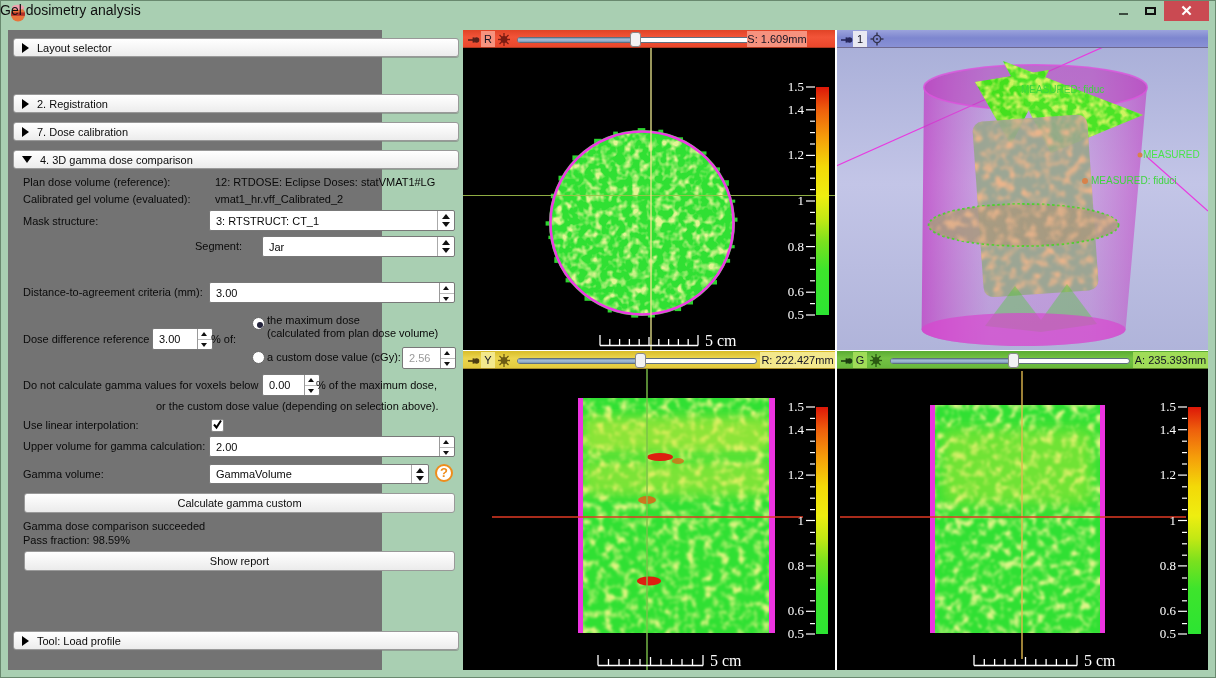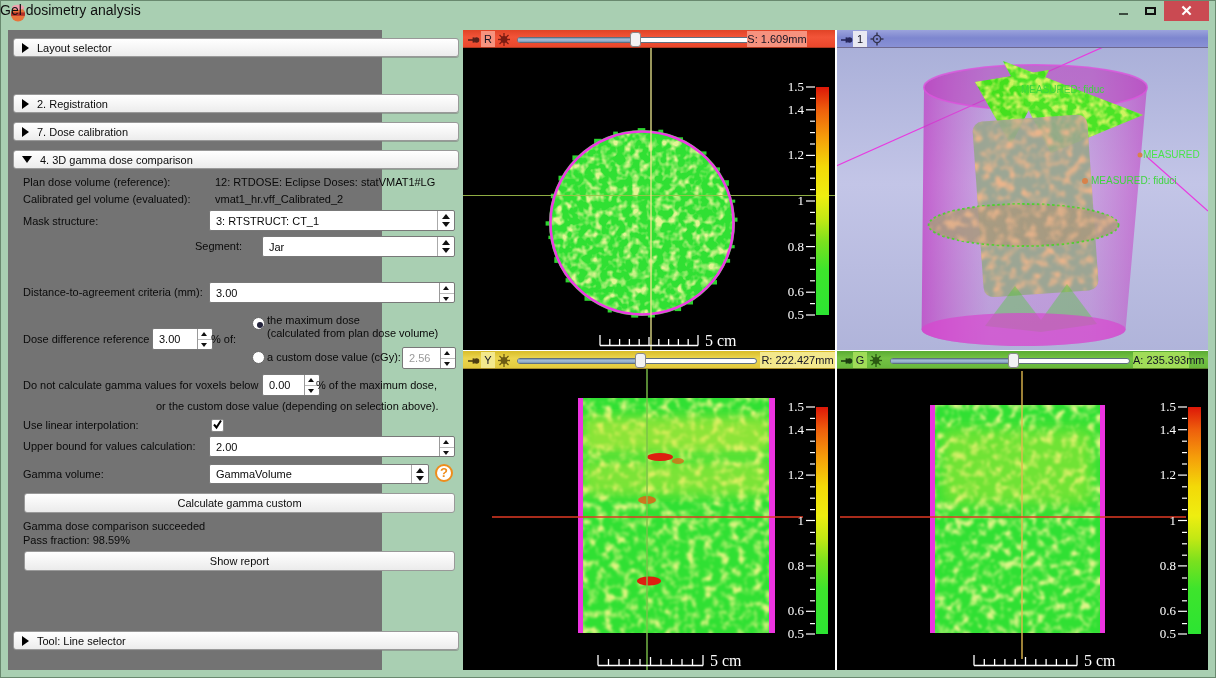--- a/index.html
+++ b/index.html
@@ -161,21 +161,21 @@
  <div class="lb" style="left:308px;top:347.5px">% of the maximum dose,</div>
  <div class="lb" style="left:148px;top:369px">or the custom dose value (depending on selection above).</div>
 
  <div class="lb" style="left:15px;top:387.5px">Use linear interpolation:</div>
  <div class="box" style="left:203px;top:389px;width:13px;height:13px;border-color:#888">
    <svg width="11" height="11" viewBox="0 0 11 11" style="position:absolute;left:0px;top:-1px">
           <path d="M2 5.5 L4.5 8.5 L9 1.5" stroke="#000" stroke-width="2" fill="none"></path>
         </svg>
       </div>
 
- <div class="lb" style="left:15px;top:408.5px">Upper bound for values calculation:</div>
+ <div class="lb" style="left:15px;top:408.5px">Upper volume for gamma calculation:</div>
  <div class="box" style="left:201px;top:406px;width:246px;height:21px">
         <span class="t">2.00</span>
    <span class="sparr">
           <span class="cell">
             <span class="sua" style="position:absolute;left:3px;top:3px"></span>
           </span>
           <span class="cell b">
             <span class="sda" style="position:absolute;left:3px;top:3px"></span>
           </span>
         </span>
@@ -191,21 +191,21 @@
       </div>
  <div style="position:absolute;left:427px;top:434px;width:18px;height:18px;border:2.5px solid #ee8d1c;border-radius:50%;background:#fff;color:#ee8d1c;font-weight:bold;font-size:13px;text-align:center;line-height:13px">?</div>
 
  <div class="pbtn" style="left:16px;top:463px;width:431px;height:20px;line-height:19px">Calculate gamma custom</div>
  <div class="lb" style="left:15px;top:488.5px">Gamma dose comparison succeeded</div>
  <div class="lb" style="left:15px;top:502.5px">Pass fraction: 98.59%</div>
  <div class="pbtn" style="left:16px;top:521px;width:431px;height:20px;line-height:19px">Show report</div>
 
  <div class="cbtn" style="top:601px">
         <span class="tri"></span>
-        <span>Tool: Line selector</span>
+        <span>Tool: Load profile</span>
       </div>
 </div>
 
 <div class="vp" id="vtl" style="left:463px;top:30px;width:372px;height:320px;background:#000">
 <div class="vbar" style="background:linear-gradient(#e04326,#f25438 40%,#e8452a)">
  <svg class="pin" style="left:5px" width="12" height="8" viewBox="0 0 12 8">
           <path d="M0 4 H5" stroke="#58201a" stroke-width="1.6"></path>
           <rect x="4.6" y="1.4" width="2" height="5.2" fill="#58201a"></rect>
           <circle cx="8.6" cy="4" r="2.7" fill="#58201a"></circle>
         </svg>
@@ -542,21 +542,21 @@
             <line x1="1" y1="6.5" x2="13" y2="6.5"></line>
             <line x1="2.5" y1="2" x2="11.5" y2="11"></line>
             <line x1="11.5" y1="2" x2="2.5" y2="11"></line>
           </g>
           <circle cx="7" cy="6.5" r="3.4" fill="#2a5a12"></circle>
         </svg>
  <div class="groove" style="left:53px;width:240px">
           <div class="gfill" style="width:121px"></div>
         </div>
  <div class="handle" style="left:171px"></div>
- <div class="lab" style="left:296px;width:56px;background:#a0dc58">A: 235.393mm</div>
+ <div class="lab" style="left:296px;width:75px;background:#a0dc58">A: 235.393mm</div>
 </div>
 <svg style="position:absolute;left:0;top:18px" width="371" height="301" viewBox="0 0 371 301">
  <defs>
   <linearGradient id="cbg3" x1="0" y1="0" x2="0" y2="1">
    <stop offset="0" stop-color="#dd1708"></stop>
             <stop offset="0.10" stop-color="#ee5f0c"></stop>
             <stop offset="0.22" stop-color="#f59d0a"></stop>
             <stop offset="0.35" stop-color="#f3d908"></stop>
             <stop offset="0.48" stop-color="#eeee10"></stop>
             <stop offset="0.58" stop-color="#c2e814"></stop>

